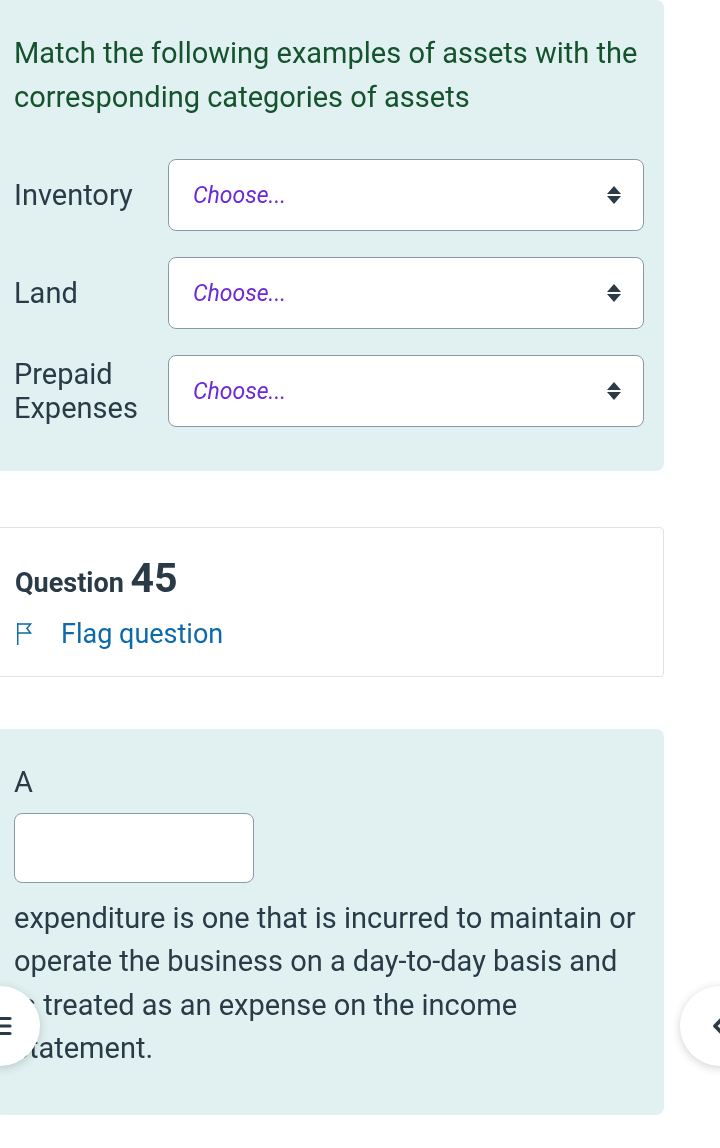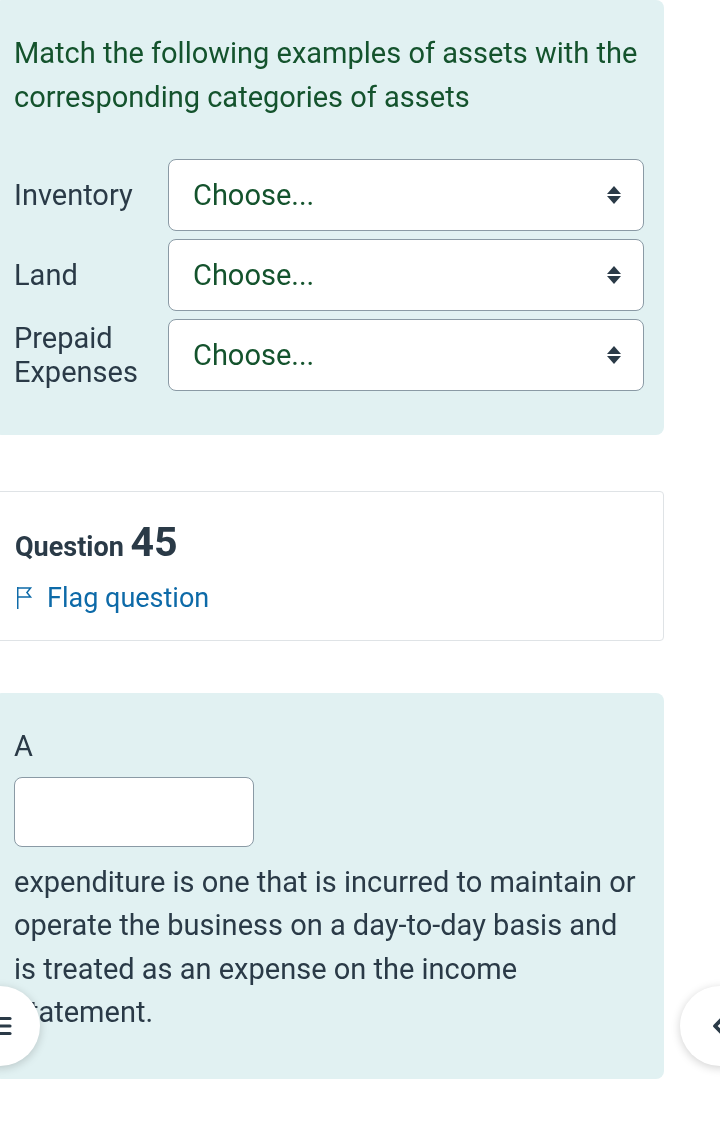--- a/index.html
+++ b/index.html
@@ -22,21 +22,21 @@
   }
   .q-stem {
     font-size: 29px;
     line-height: 1.5;
     color: #14532d;
     margin-bottom: 40px;
   }
   .match-table {
     display: flex;
     flex-direction: column;
-    gap: 8px;
+    gap: 26px;
   }
   .match-row {
     display: flex;
     align-items: center;
     gap: 14px;
   }
   .match-label {
     font-size: 29px;
     color: #2a3a47;
     width: 140px;
@@ -48,22 +48,23 @@
     border: 1px solid #8a9aa5;
     border-radius: 8px;
     background: #fff;
     height: 72px;
     display: flex;
     align-items: center;
     padding: 0 56px 0 24px;
     cursor: pointer;
   }
   .select-text {
-    font-size: 29px;
-    color: #14532d;
+    font-size: 23px;
+    color: #6d28d9;
+    font-style: italic;
   }
   .select-arrows {
     position: absolute;
     right: 22px;
     top: 50%;
     transform: translateY(-50%);
     display: flex;
     flex-direction: column;
     gap: 2px;
   }
@@ -84,21 +85,21 @@
     display: flex;
     flex-direction: column;
     gap: 16px;
   }
   .qinfo-line { font-size: 27px; color: #2a3a47; }
   .qnum-label { font-weight: 700; }
   .qnum { font-weight: 700; font-size: 41px; }
   .flag-line {
     display: flex;
     align-items: center;
-    gap: 10px;
+    gap: 24px;
     color: #0d6aa8;
     cursor: pointer;
     font-size: 27px;
   }
   .flag-icon {
     width: 22px; height: 26px;
   }
 
   .q-body2 {
     background: #e1f1f2;

